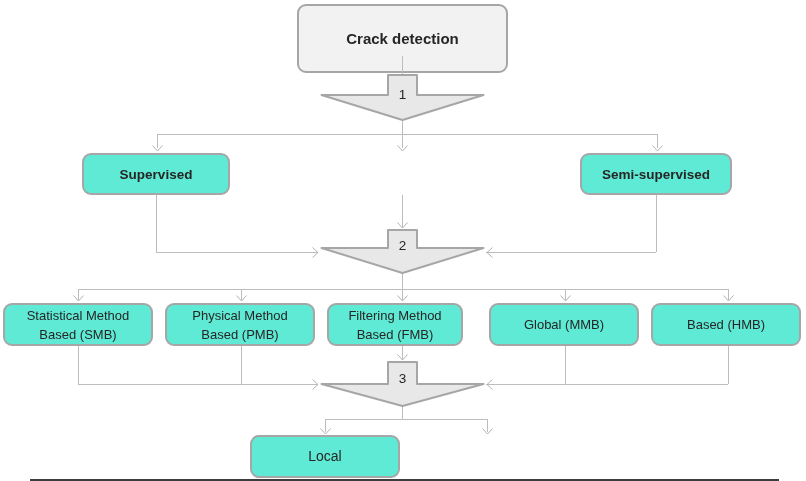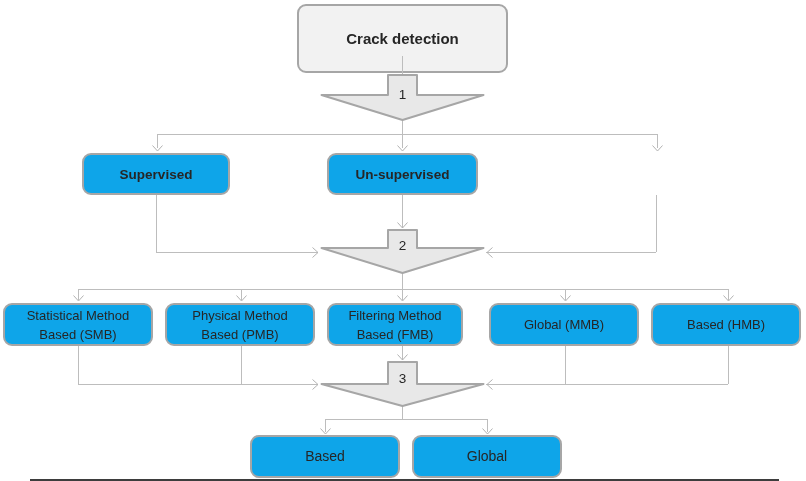--- a/index.html
+++ b/index.html
@@ -2,21 +2,21 @@
 <html><head>
 <meta charset="utf-8">
 <style>
   html,body{margin:0;padding:0;background:#ffffff;}
   .canvas{
     position:relative;width:806px;height:481px;background:#ffffff;
     font-family:"Liberation Sans","DejaVu Sans",sans-serif;overflow:hidden;
   }
   .node{
     position:absolute;box-sizing:border-box;
-    border:2px solid #a6a6a6;border-radius:9px;background:#0ea5e9;
+    border:2px solid #a6a6a6;border-radius:9px;background:#5eead4;
     display:flex;flex-direction:column;align-items:center;justify-content:center;
     color:#262626;text-align:center;line-height:19px;
   }
   .node .ln{display:block;}
   .root{background:#f2f2f2;font-weight:bold;font-size:15px;}
   .lvl2{font-weight:bold;font-size:13.5px;}
   .lvl3{font-size:13px;}
   .lvl4{font-size:14px;}
   .vline,.hline{position:absolute;background:#bdbdbd;}
   .vline{width:1px;}
@@ -65,22 +65,22 @@
   </div>
   <div class="ah" style="left:652px;top:145px;">
     <svg width="11" height="7">
         <path d="M0.5 0.5 L5.5 6 L10.5 0.5" fill="none" stroke="#b3b3b3"></path>
       </svg>
   </div>
 
   <div class="node lvl2" style="left:82px;top:153px;width:148px;height:42px;">
     <span class="ln">Supervised</span>
   </div>
-  <div class="node lvl2" style="left:327px;top:153px;width:151px;height:42px;">
-    <span class="ln">Un-supervised</span>
+  <div class="node lvl2" style="left:580px;top:153px;width:152px;height:42px;">
+    <span class="ln">Semi-supervised</span>
   </div>
 
   <div class="vline" style="left:156px;top:195px;height:57px;"></div>
   <div class="hline" style="left:156px;top:252px;width:162px;"></div>
   <div class="ah" style="left:312px;top:247px;">
     <svg width="7" height="11">
         <path d="M0.5 0.5 L6 5.5 L0.5 10.5" fill="none" stroke="#b3b3b3"></path>
       </svg>
   </div>
   <div class="vline" style="left:656px;top:195px;height:57px;"></div>
@@ -194,21 +194,18 @@
         <path d="M0.5 0.5 L5.5 6 L10.5 0.5" fill="none" stroke="#b3b3b3"></path>
       </svg>
   </div>
   <div class="ah" style="left:482px;top:428px;">
     <svg width="11" height="7">
         <path d="M0.5 0.5 L5.5 6 L10.5 0.5" fill="none" stroke="#b3b3b3"></path>
       </svg>
   </div>
 
   <div class="node lvl4" style="left:250px;top:435px;width:150px;height:43px;">
-    <span class="ln">Based</span>
-  </div>
-  <div class="node lvl4" style="left:412px;top:435px;width:150px;height:43px;">
-    <span class="ln">Global</span>
+    <span class="ln">Local</span>
   </div>
 
   <div class="bottom-rule" style="left:30px;top:479px;width:749px;height:1.5px;"></div>
 
 </div>
 
 </body></html>

